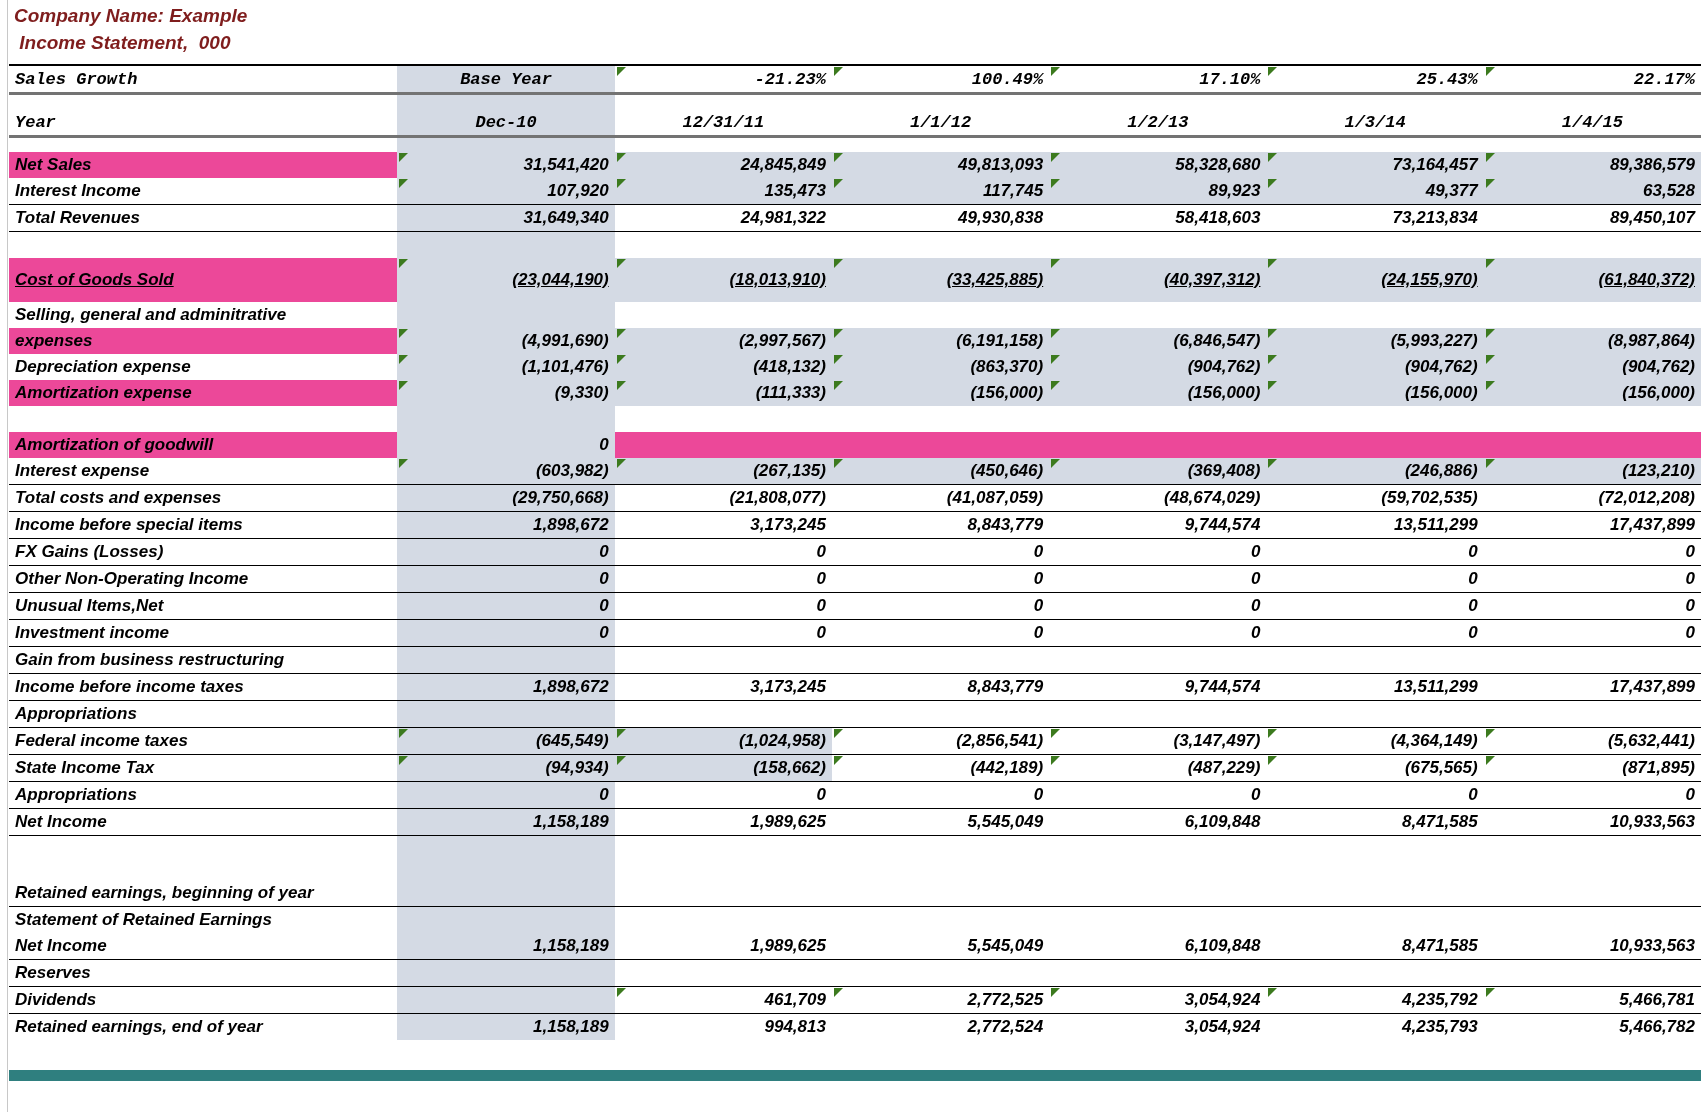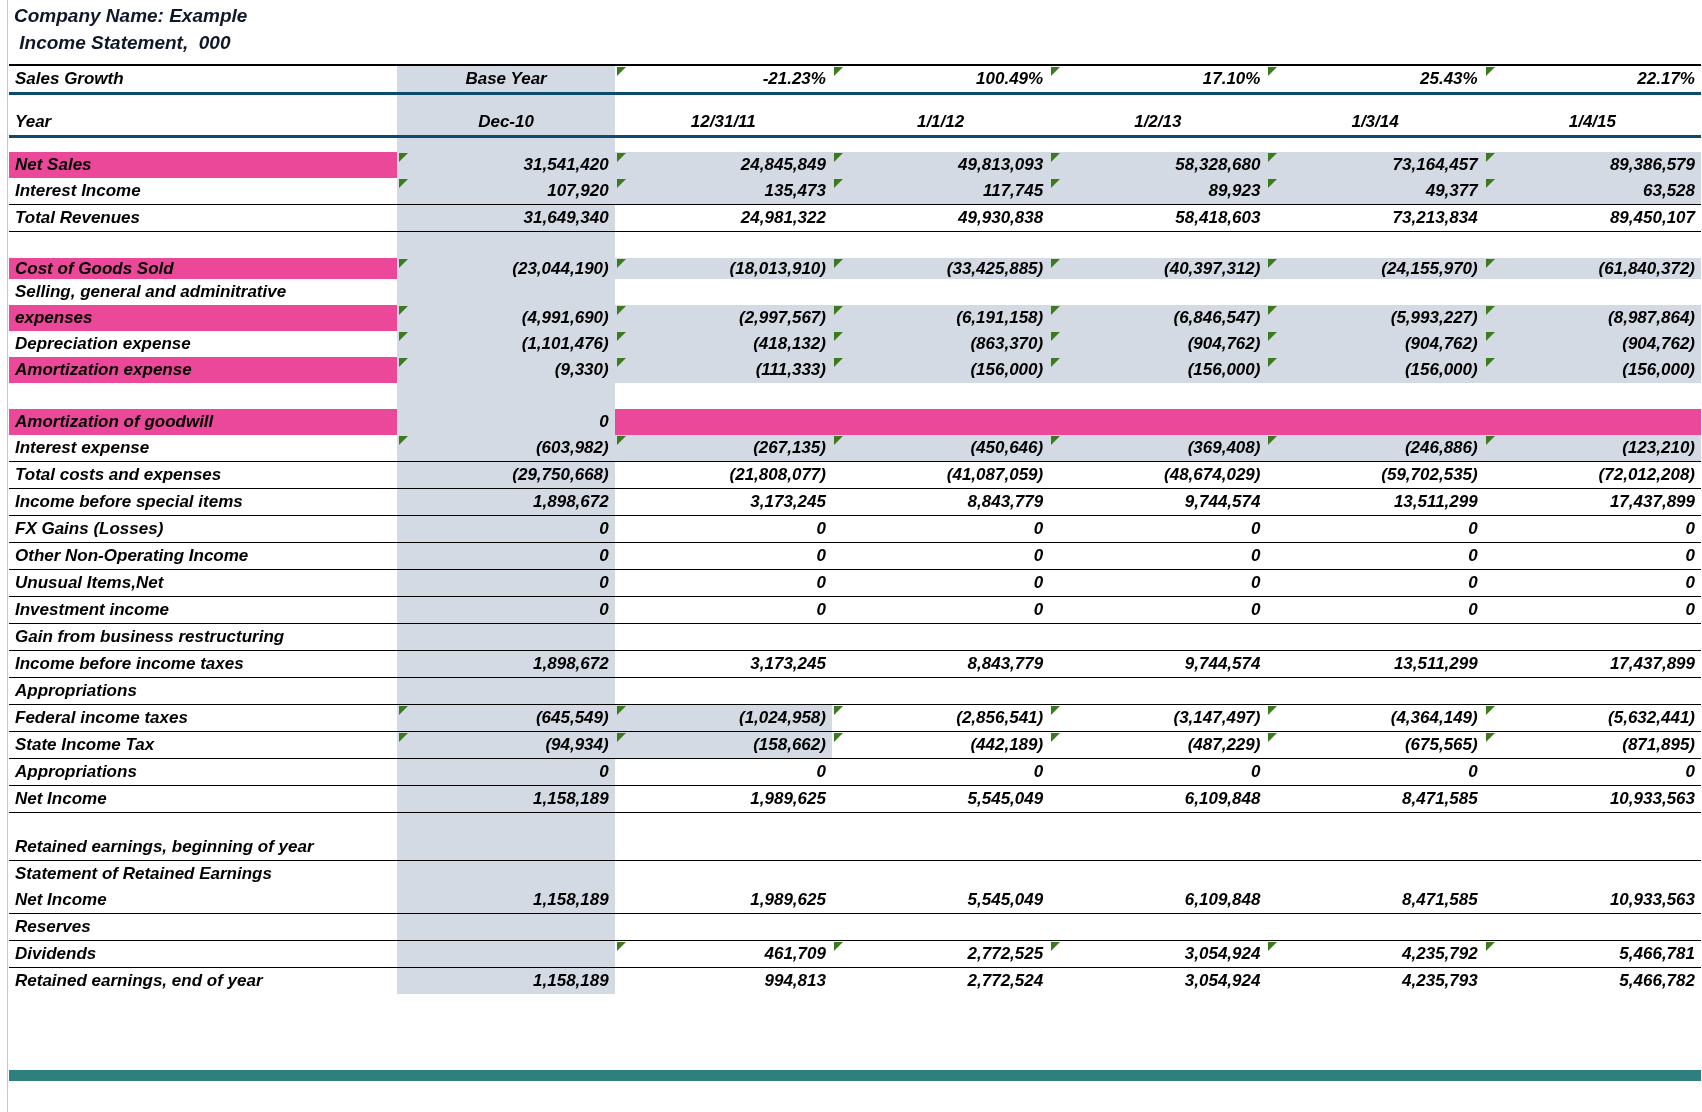--- a/index.html
+++ b/index.html
@@ -52,37 +52,37 @@
     position: relative;
   }
 
   
   col.c-label { width: 388px; }
   col.c-data  { width: 217px; }
 
   
   tr.r-title   td { height: 25px; }
   tr.r-norm    td { height: 26px; }
-  tr.r-tall    td { height: 21px; }
+  tr.r-tall    td { height: 44px; text-decoration: underline; }
   tr.r-short   td { height: 14px; }
 
   
   .lbl  { text-align: left; }
   .num  { text-align: right; }
   .ctr  { text-align: center; margin-left: 32px; }
 
   
   .maroon { color: #8B1A1A; }
   .red    { color: #FF2A19; }
 
   
   .f-blue { background: #d4dae4; }
   .f-gray { background: #ec4899; }
   .f-none { background: transparent; }
-  .bb-thick { border-bottom: 3px solid #0c4a6e; }
+  .bb-thick { border-bottom: 3px solid #737373; font-family: Liberation Mono, monospace; }
   .bb-thin  { border-bottom: 1.5px solid #000; }
   .bt-med   { border-top: 2px solid #000; }
 
   
   .cmt::before {
     content: "";
     position: absolute;
     left: 2px;
     top: 1px;
     width: 0; height: 0;
@@ -100,21 +100,21 @@
     background: #2f7f7f;
   }
 
   .titlebox {
     position: absolute;
     left: 14px;
     top: 2px;
     font-size: 19px;
     font-weight: bold;
     font-style: italic;
-    color: #0f172a;
+    color: #7f1d1d;
     line-height: 27px;
     white-space: pre;
   }
 
   .netsales-lbl { font-size: 15px; font-style: normal; font-weight: bold; }
 </style>
 </head>
 <body>
 
 <div id="sheet">

